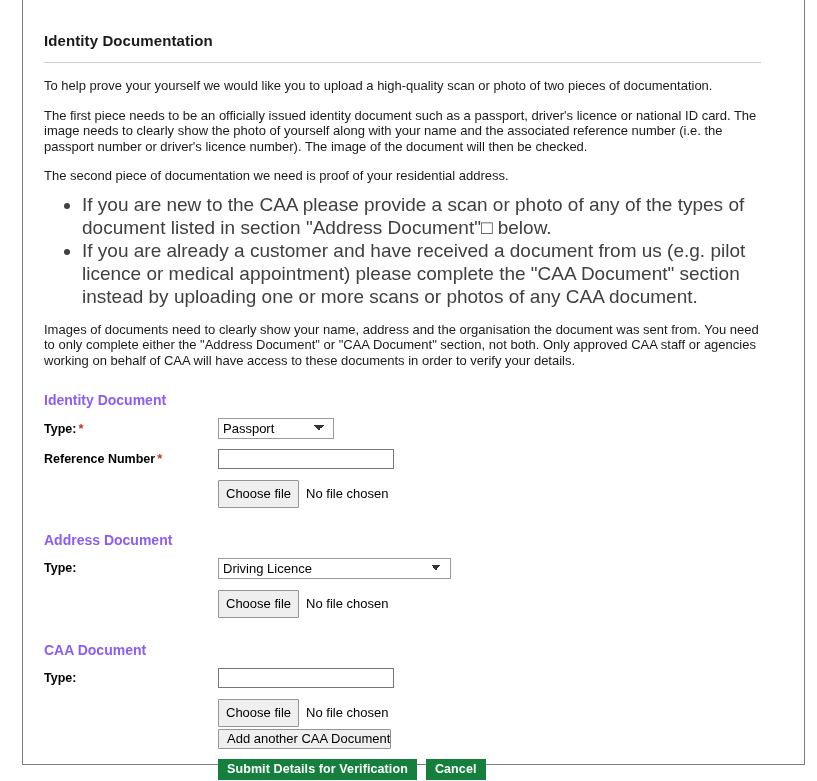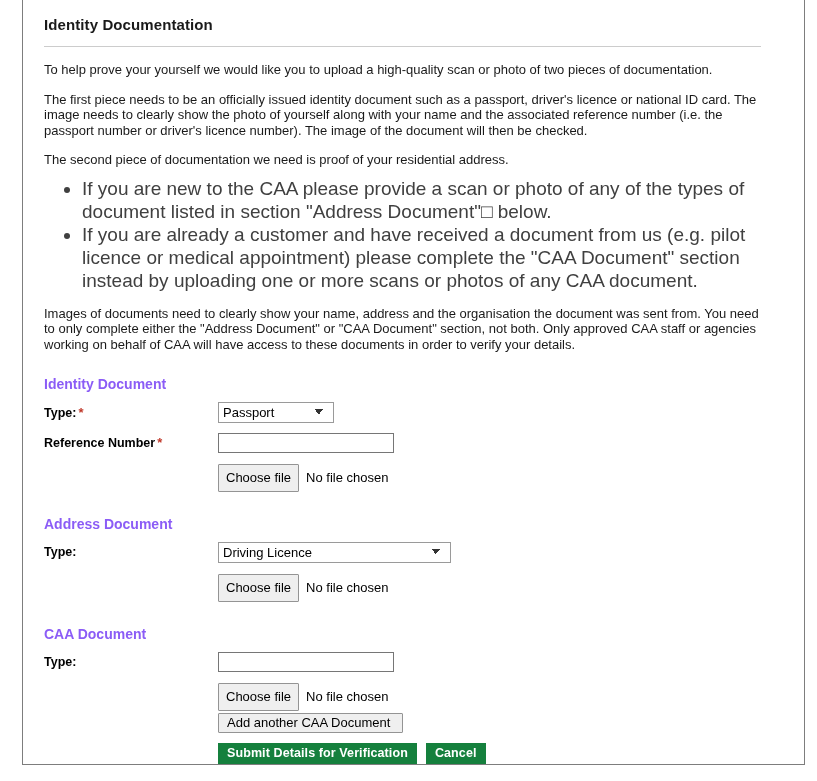--- a/index.html
+++ b/index.html
@@ -50,21 +50,21 @@
     position: absolute;
     left: 806px;
     top: 0;
     width: 3px;
     height: 773px;
     background: #f0f0f0;
   }
   #content {
     position: absolute;
     left: 44px;
-    top: 0;
+    top: 16px;
     width: 717px;
   }
 
   
   h1.page-title {
     font-size: 15px;
     font-weight: bold;
     margin: 16px 0 0 0;
     letter-spacing: 0.1px;
     color: #1a1a1a;
@@ -200,21 +200,21 @@
     width: 174px;
     flex: 0 0 174px;
   }
   .add-another-btn {
     font-family: "Liberation Sans", sans-serif;
     font-size: 13px;
     color: #000;
     background: #efefef;
     border: 1px solid #949494;
     border-radius: 1px;
-    padding: 1px 12px 2px 8px;
+    padding: 1px 0 2px 8px;
     height: 20px;
     line-height: 16px;
     box-sizing: border-box;
     cursor: default;
   }
 
   
   .submit-row {
     display: flex;
     margin-top: 10px;

